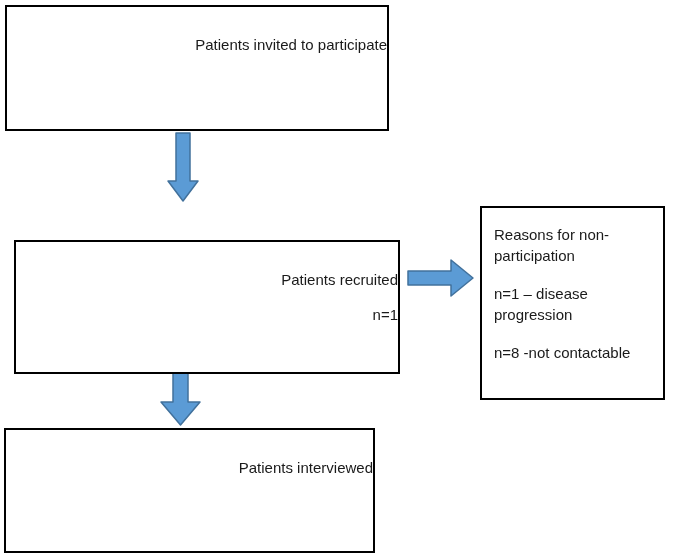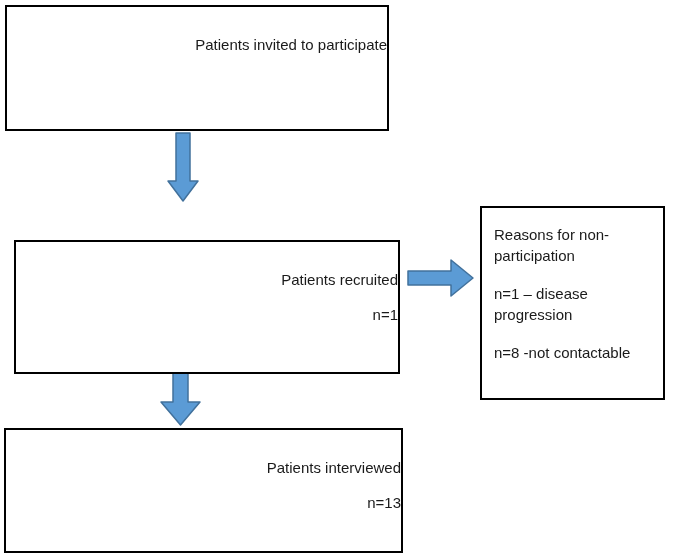--- a/index.html
+++ b/index.html
@@ -58,21 +58,21 @@
     width: 185px;
     height: 194px;
     padding: 16px 24px 16px 12px;
   }
   .box-reasons p {
     margin: 0 0 17px 0;
   }
   .box-interviewed {
     left: 4px;
     top: 428px;
-    width: 399px;
+    width: 371px;
     height: 125px;
   }
 </style>
 </head>
 <body>
 
 <div class="canvas">
 
   <svg class="arrows-layer" viewBox="0 0 685 559" xmlns="http://www.w3.org/2000/svg">
 
@@ -93,16 +93,15 @@
   </div>
 
   <div class="box box-reasons">
     <p>Reasons for non-participation</p>
     <p>n=1 – disease progression</p>
     <p>n=8 -not contactable</p>
   </div>
 
   <div class="box box-center box-interviewed">
     <div class="box-line">Patients interviewed</div>
-    <div class="box-line box-count">n=13</div>
   </div>
 
 </div>
 
 </body></html>

